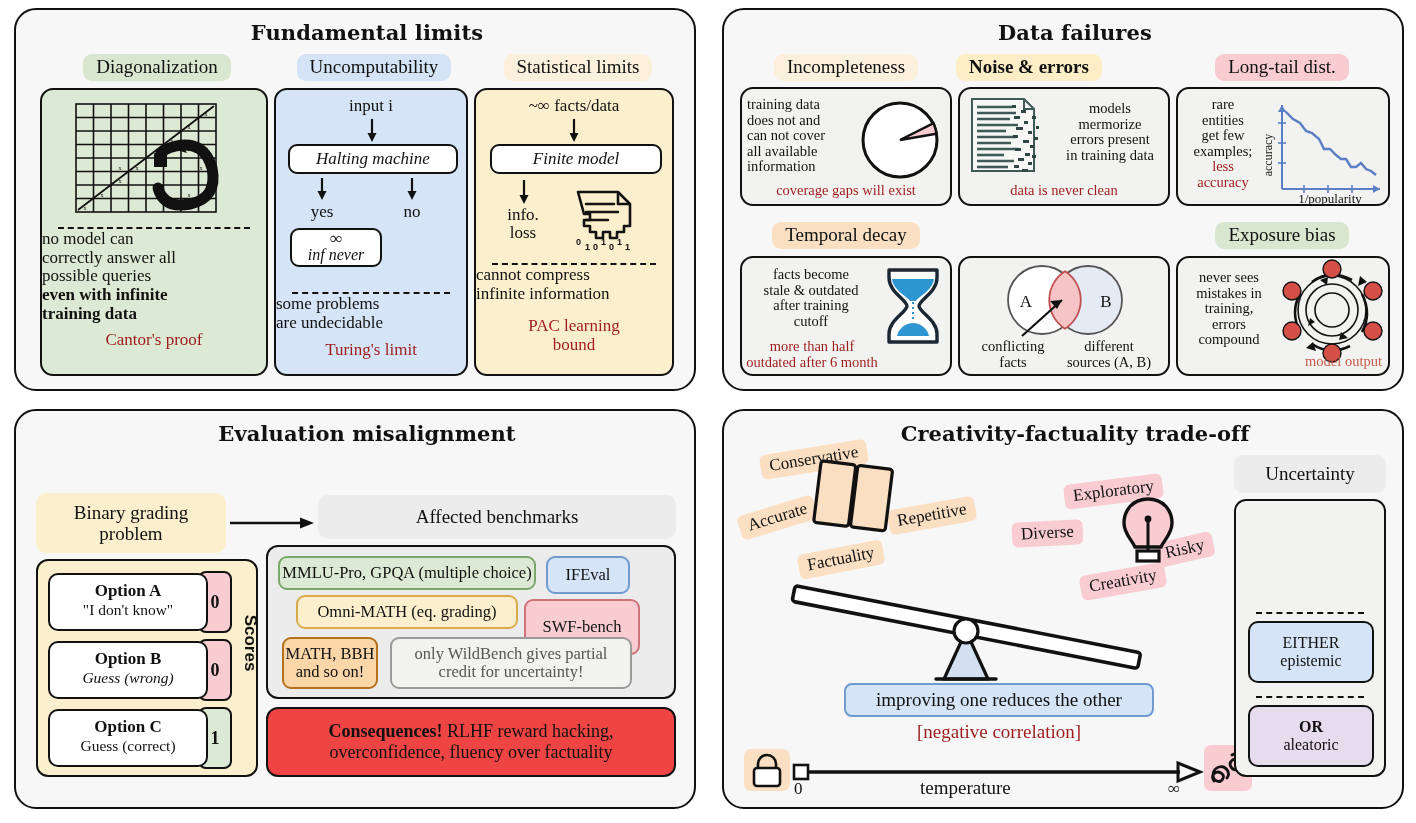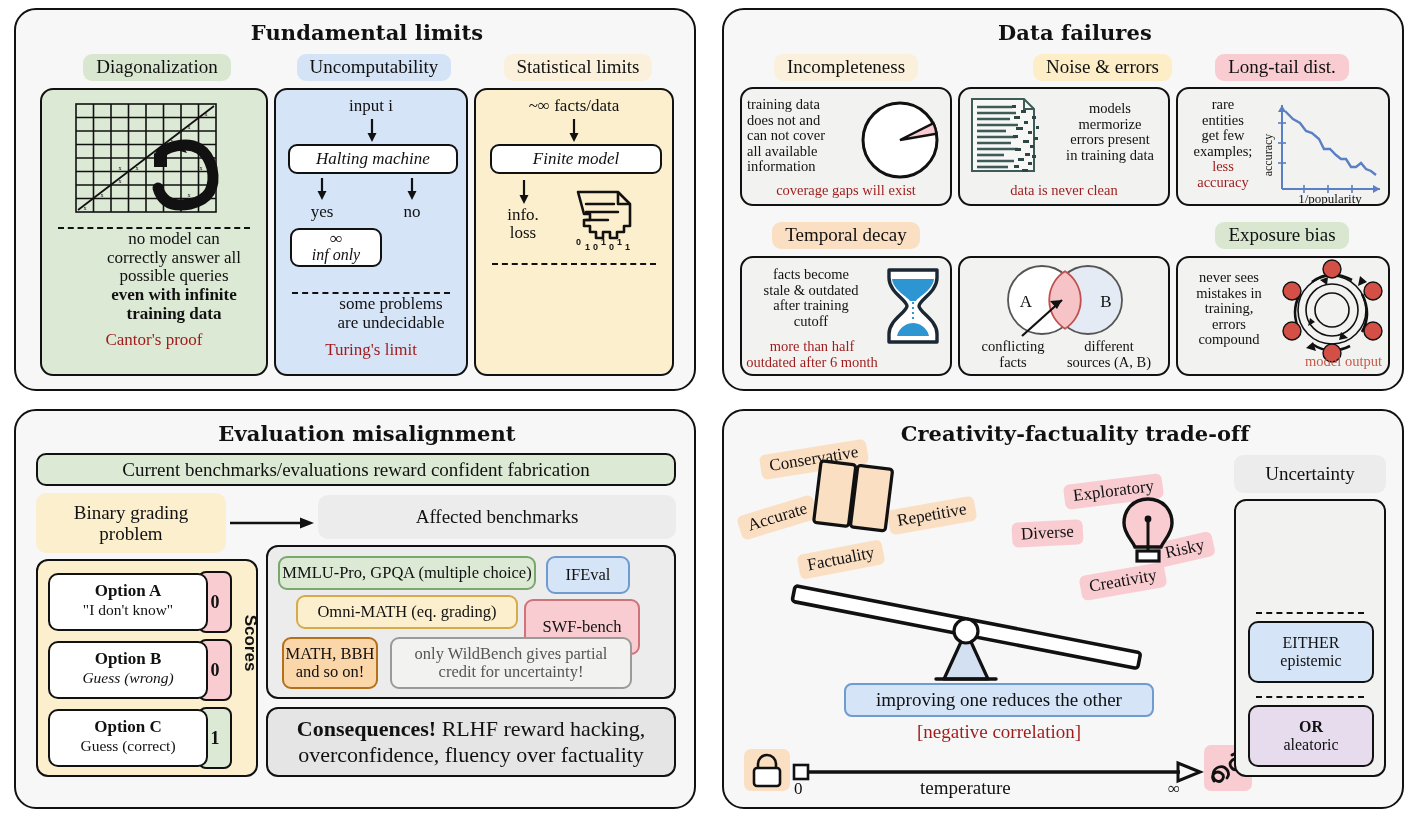--- a/index.html
+++ b/index.html
@@ -61,21 +61,21 @@
   }
   .c-green{background:#dce9d4;}
   .c-blue{background:#d6e4f7;}
   .c-yellow{background:#fcefcd;}
 
   .dash{
     border-top:2.4px dashed #111;
     margin:5px 10px;
   }
   .body-txt{
-    text-align:center;font-size:17px;line-height:1.1;padding-left:40px;
+    text-align:left;font-size:17px;line-height:1.1;
   }
   .bold-txt{font-weight:bold;}
   .red-txt{color:#9e1b1b;text-align:center;font-size:17px;line-height:1.1;}
   .ital-box{
     background:#fff;border:2.2px solid #111;border-radius:9px;
     font-style:italic;text-align:center;font-size:17px;padding:3px 8px;
     box-sizing:border-box;
   }
 
   
@@ -209,21 +209,21 @@
     <div class="abs" style="left:128px;top:88px;">
       <svg width="16" height="24">
             <line x1="8" y1="0" x2="8" y2="16" stroke="#111" stroke-width="2.2"></line>
             <path d="M8,22 L3.5,13 L12.5,13 z" fill="#111"></path>
           </svg>
     </div>
     <div class="abs" style="left:22px;top:112px;width:48px;text-align:center;font-size:17px;">yes</div>
     <div class="abs" style="left:112px;top:112px;width:48px;text-align:center;font-size:17px;">no</div>
     <div class="ital-box abs" style="left:14px;top:138px;width:92px;padding:1px 4px;">
       <div style="font-style:normal;font-weight:bold;font-size:17px;line-height:.9;">∞</div>
-      <div style="font-size:16px;">inf only</div>
+      <div style="font-size:16px;">inf never</div>
     </div>
     <div class="dash" style="position:absolute;left:6px;right:6px;top:197px;"></div>
     <div class="abs" style="left:0;right:0;top:205px;">
       <div class="body-txt">some problems</div>
       <div class="body-txt">are undecidable</div>
       <div class="red-txt" style="margin-top:9px;">Turing's limit</div>
     </div>
   </div>
 
   <div class="abs" style="left:462px;top:44px;width:200px;text-align:center;">
@@ -263,30 +263,36 @@
               <text x="17" y="62">1</text>
           <text x="25" y="62">0</text>
               <text x="33" y="57">1</text>
           <text x="41" y="62">0</text>
               <text x="49" y="57">1</text>
           <text x="57" y="62">1</text>
         </g>
       </svg>
     </div>
     <div class="dash" style="position:absolute;left:6px;right:6px;top:168px;"></div>
+    <div class="abs" style="left:0;right:0;top:176px;">
+      <div class="body-txt">cannot compress</div>
+      <div class="body-txt">infinite information</div>
+      <div class="red-txt" style="margin-top:14px;">PAC learning</div>
+      <div class="red-txt">bound</div>
+    </div>
   </div>
 </div>
 
 <div class="quad" id="quad-data">
   <div class="quad-title">Data failures</div>
 
   <div class="abs" style="left:14px;top:44px;width:216px;text-align:center;">
     <span class="pill pill-cream">Incompleteness</span>
   </div>
-  <div class="abs" style="left:232px;top:44px;width:216px;text-align:right;">
+  <div class="abs" style="left:232px;top:44px;width:216px;text-align:left;font-weight:bold;">
     <span class="pill pill-yellow">Noise &amp; errors</span>
   </div>
   <div class="abs" style="left:450px;top:44px;width:216px;text-align:center;">
     <span class="pill pill-pink">Long-tail dist.</span>
   </div>
 
   <div class="mini" style="left:16px;top:77px;width:212px;height:119px;">
     <div class="abs mini-txt" style="left:5px;top:8px;width:108px;text-align:left;">
       <div>training data</div>
       <div>does not and</div>
@@ -471,21 +477,20 @@
         <path d="M30,88 l10,3 l-3,-9 z" fill="#111"></path>
       </svg>
     </div>
     <div class="abs" style="right:6px;bottom:4px;color:#c85a4a;font-size:14.5px;">model output</div>
   </div>
 </div>
 
 <div class="quad" id="quad-eval">
   <div class="quad-title">Evaluation misalignment</div>
 
-  <div class="bar abs" style="left:20px;top:42px;width:640px;height:33px;background:#dce9d4;line-height:30px;font-size:19px;">Current benchmarks/evaluations reward confident fabrication</div>
 
   <div class="abs" style="left:20px;top:82px;width:190px;height:60px;background:#fcefcd;border-radius:10px;
        display:flex;flex-direction:column;align-items:center;justify-content:center;font-size:19px;line-height:1.12;">
     <div>Binary grading</div>
     <div>problem</div>
   </div>
 
   <div class="abs" style="left:214px;top:103px;">
     <svg width="86" height="18">
           <line x1="0" y1="9" x2="74" y2="9" stroke="#111" stroke-width="2.6"></line>
@@ -528,22 +533,22 @@
 
   <div class="abs" style="left:250px;top:134px;width:410px;height:154px;background:#ececec;border:2.4px solid #111;border-radius:12px;box-sizing:border-box;">
     <div class="bench-chip" style="left:10px;top:9px;width:258px;height:34px;background:#dce9d4;border:2px solid #7aa76a;">MMLU-Pro, GPQA (multiple choice)</div>
     <div class="bench-chip" style="left:278px;top:9px;width:84px;height:38px;background:#d6e4f7;border:2px solid #6f9bd1;">IFEval</div>
     <div class="bench-chip" style="left:28px;top:48px;width:222px;height:34px;background:#fcefcd;border:2px solid #d7ab4a;">Omni-MATH (eq. grading)</div>
     <div class="bench-chip" style="left:256px;top:52px;width:116px;height:56px;background:#f8ccd0;border:2px solid #cf7279;">SWF-bench</div>
     <div class="bench-chip" style="left:14px;top:90px;width:96px;height:52px;background:#fbd6a8;border:2.4px solid #b4701a;">MATH, BBH and so on!</div>
     <div class="bench-chip" style="left:122px;top:90px;width:242px;height:52px;background:#f2f2f0;border:2px solid #9a9a9a;color:#555;padding:0 6px;">only WildBench gives partial credit for uncertainty!</div>
   </div>
 
-  <div class="abs" style="left:250px;top:296px;width:410px;height:70px;background:#e5e5e5;border:2.4px solid #111;border-radius:12px;
-       box-sizing:border-box;display:flex;flex-direction:column;align-items:center;justify-content:center;font-size:22px;line-height:1.18;font-family:Liberation Serif, serif;">
+  <div class="abs" style="left:250px;top:296px;width:410px;height:70px;background:#ef4444;border:2.4px solid #111;border-radius:12px;
+       box-sizing:border-box;display:flex;flex-direction:column;align-items:center;justify-content:center;font-size:18px;line-height:1.18;font-family:Liberation Serif, serif;">
     <div>
       <span style="font-weight:bold;">Consequences!</span><span> RLHF reward hacking,</span>
     </div>
     <div>overconfidence, fluency over factuality</div>
   </div>
 </div>
 
 <div class="quad" id="quad-creativity">
   <div class="quad-title">Creativity-factuality trade-off</div>
 

